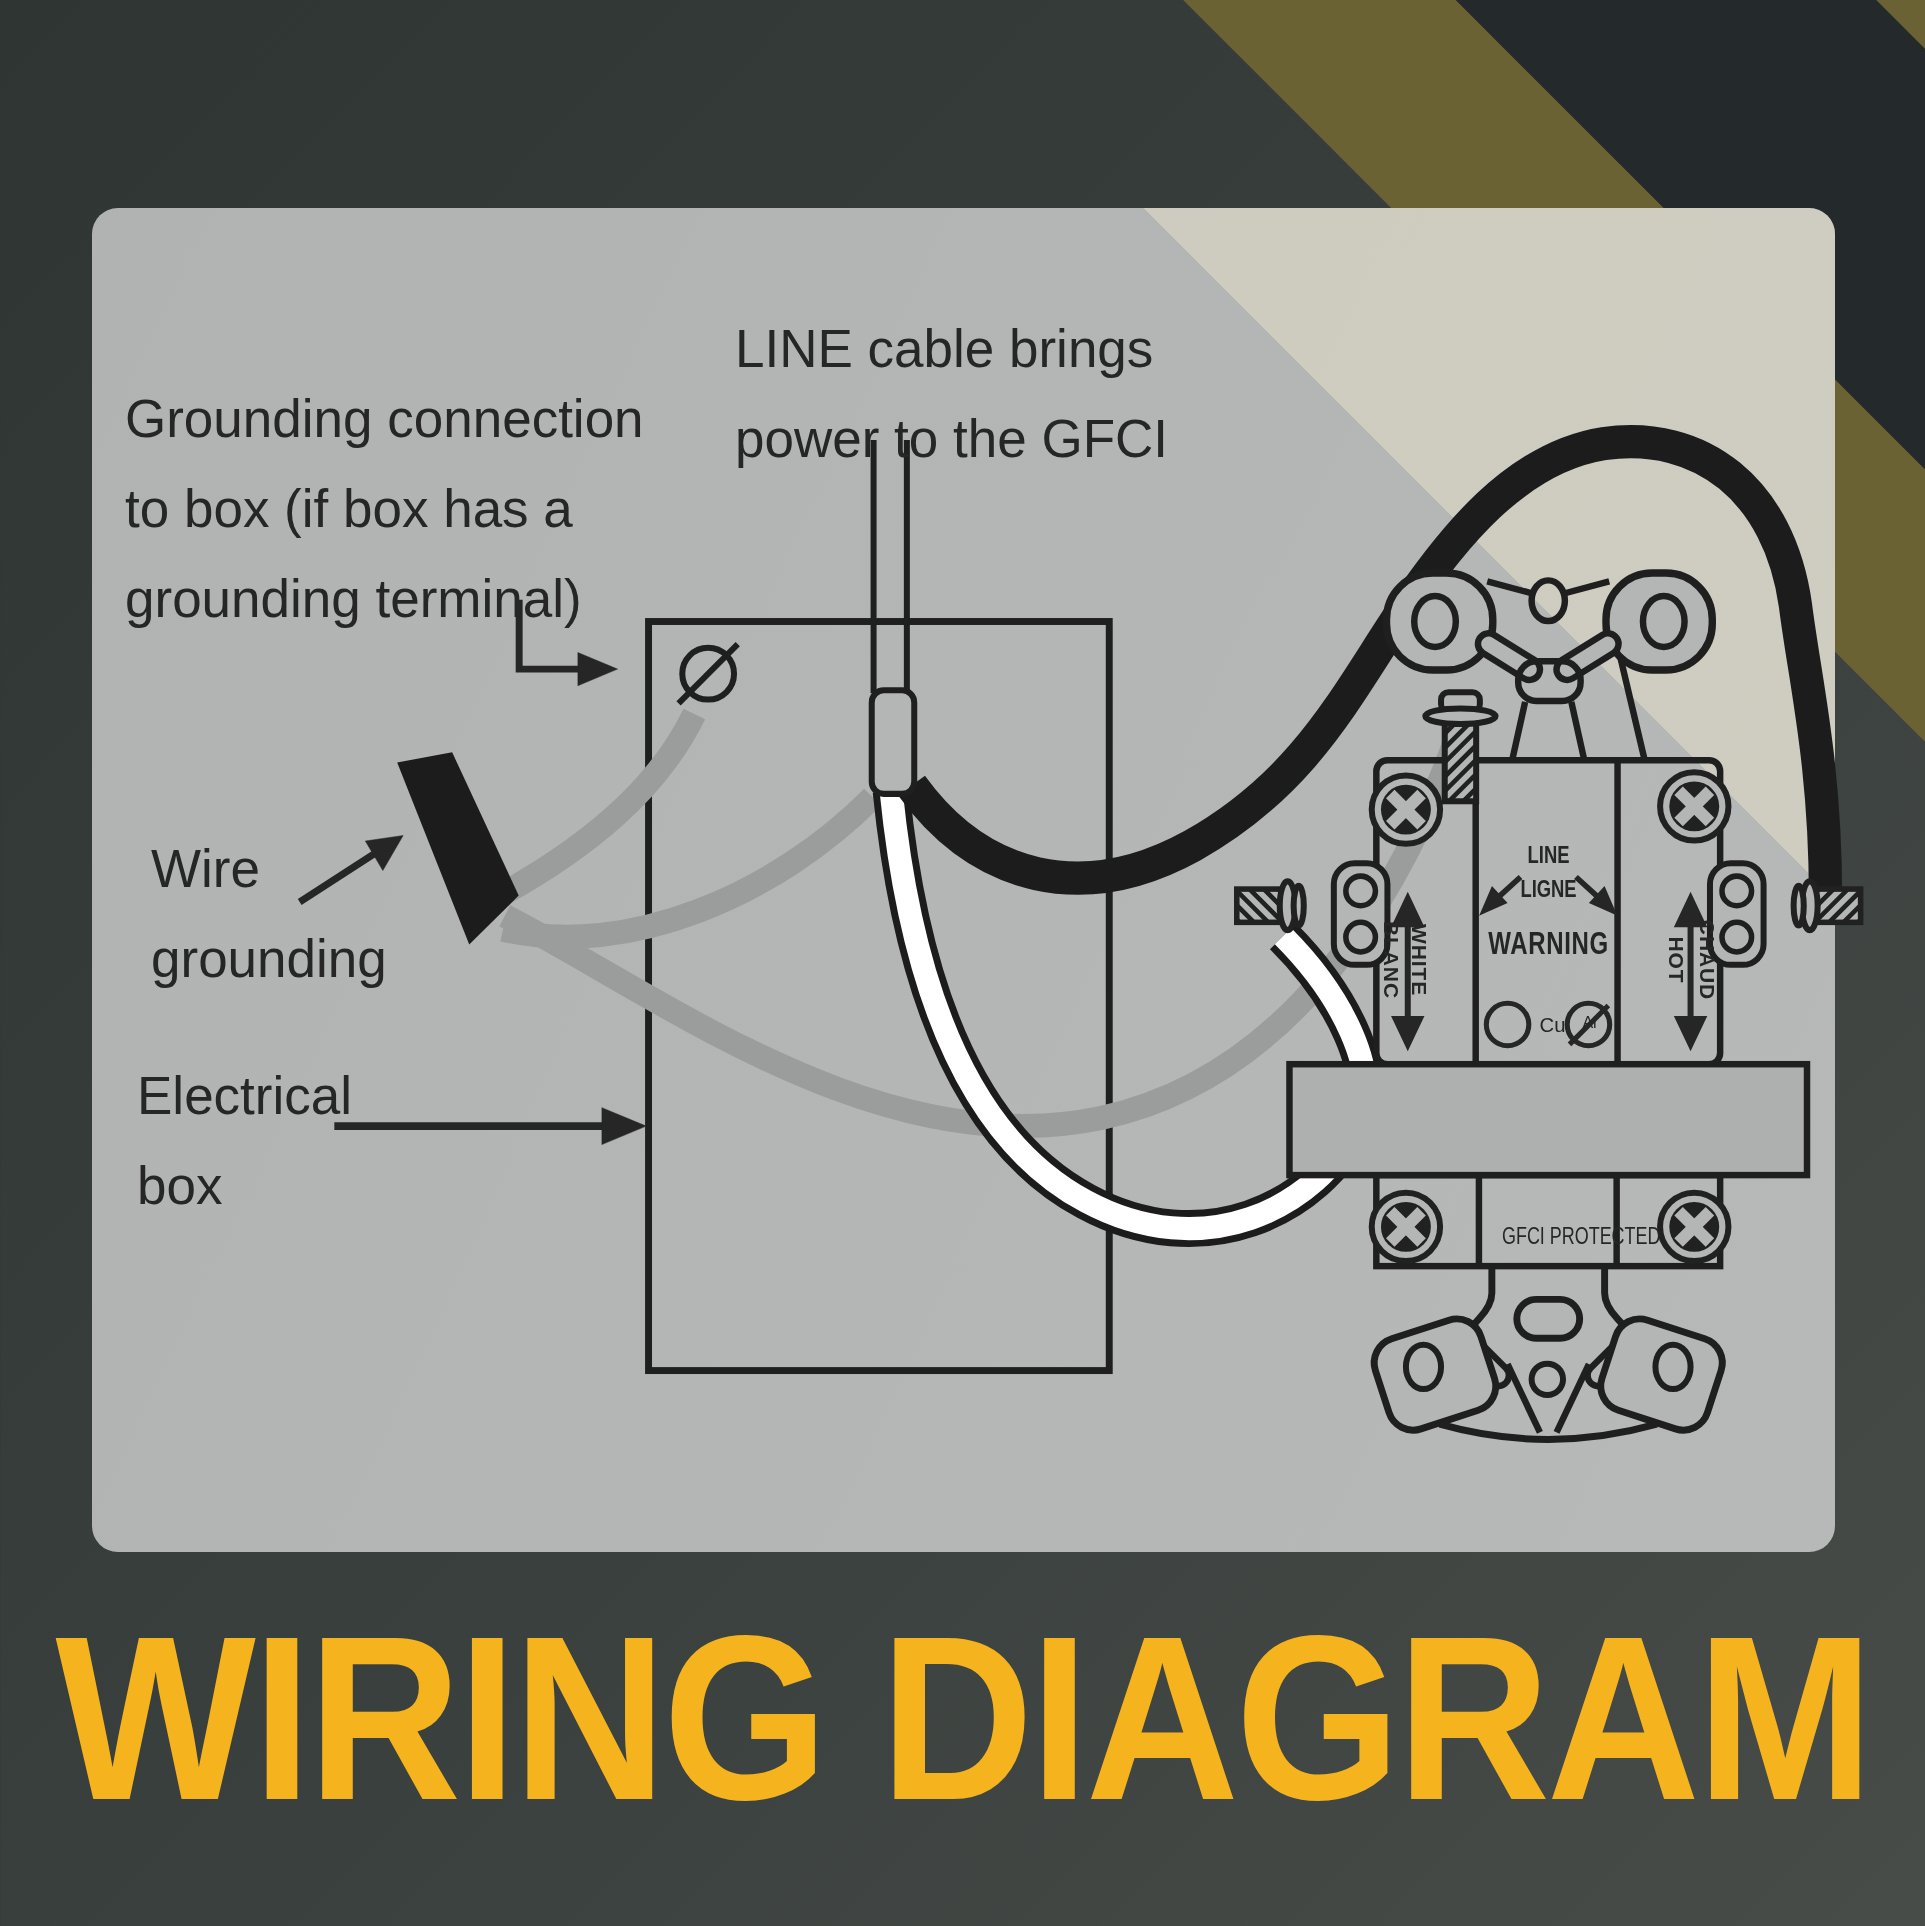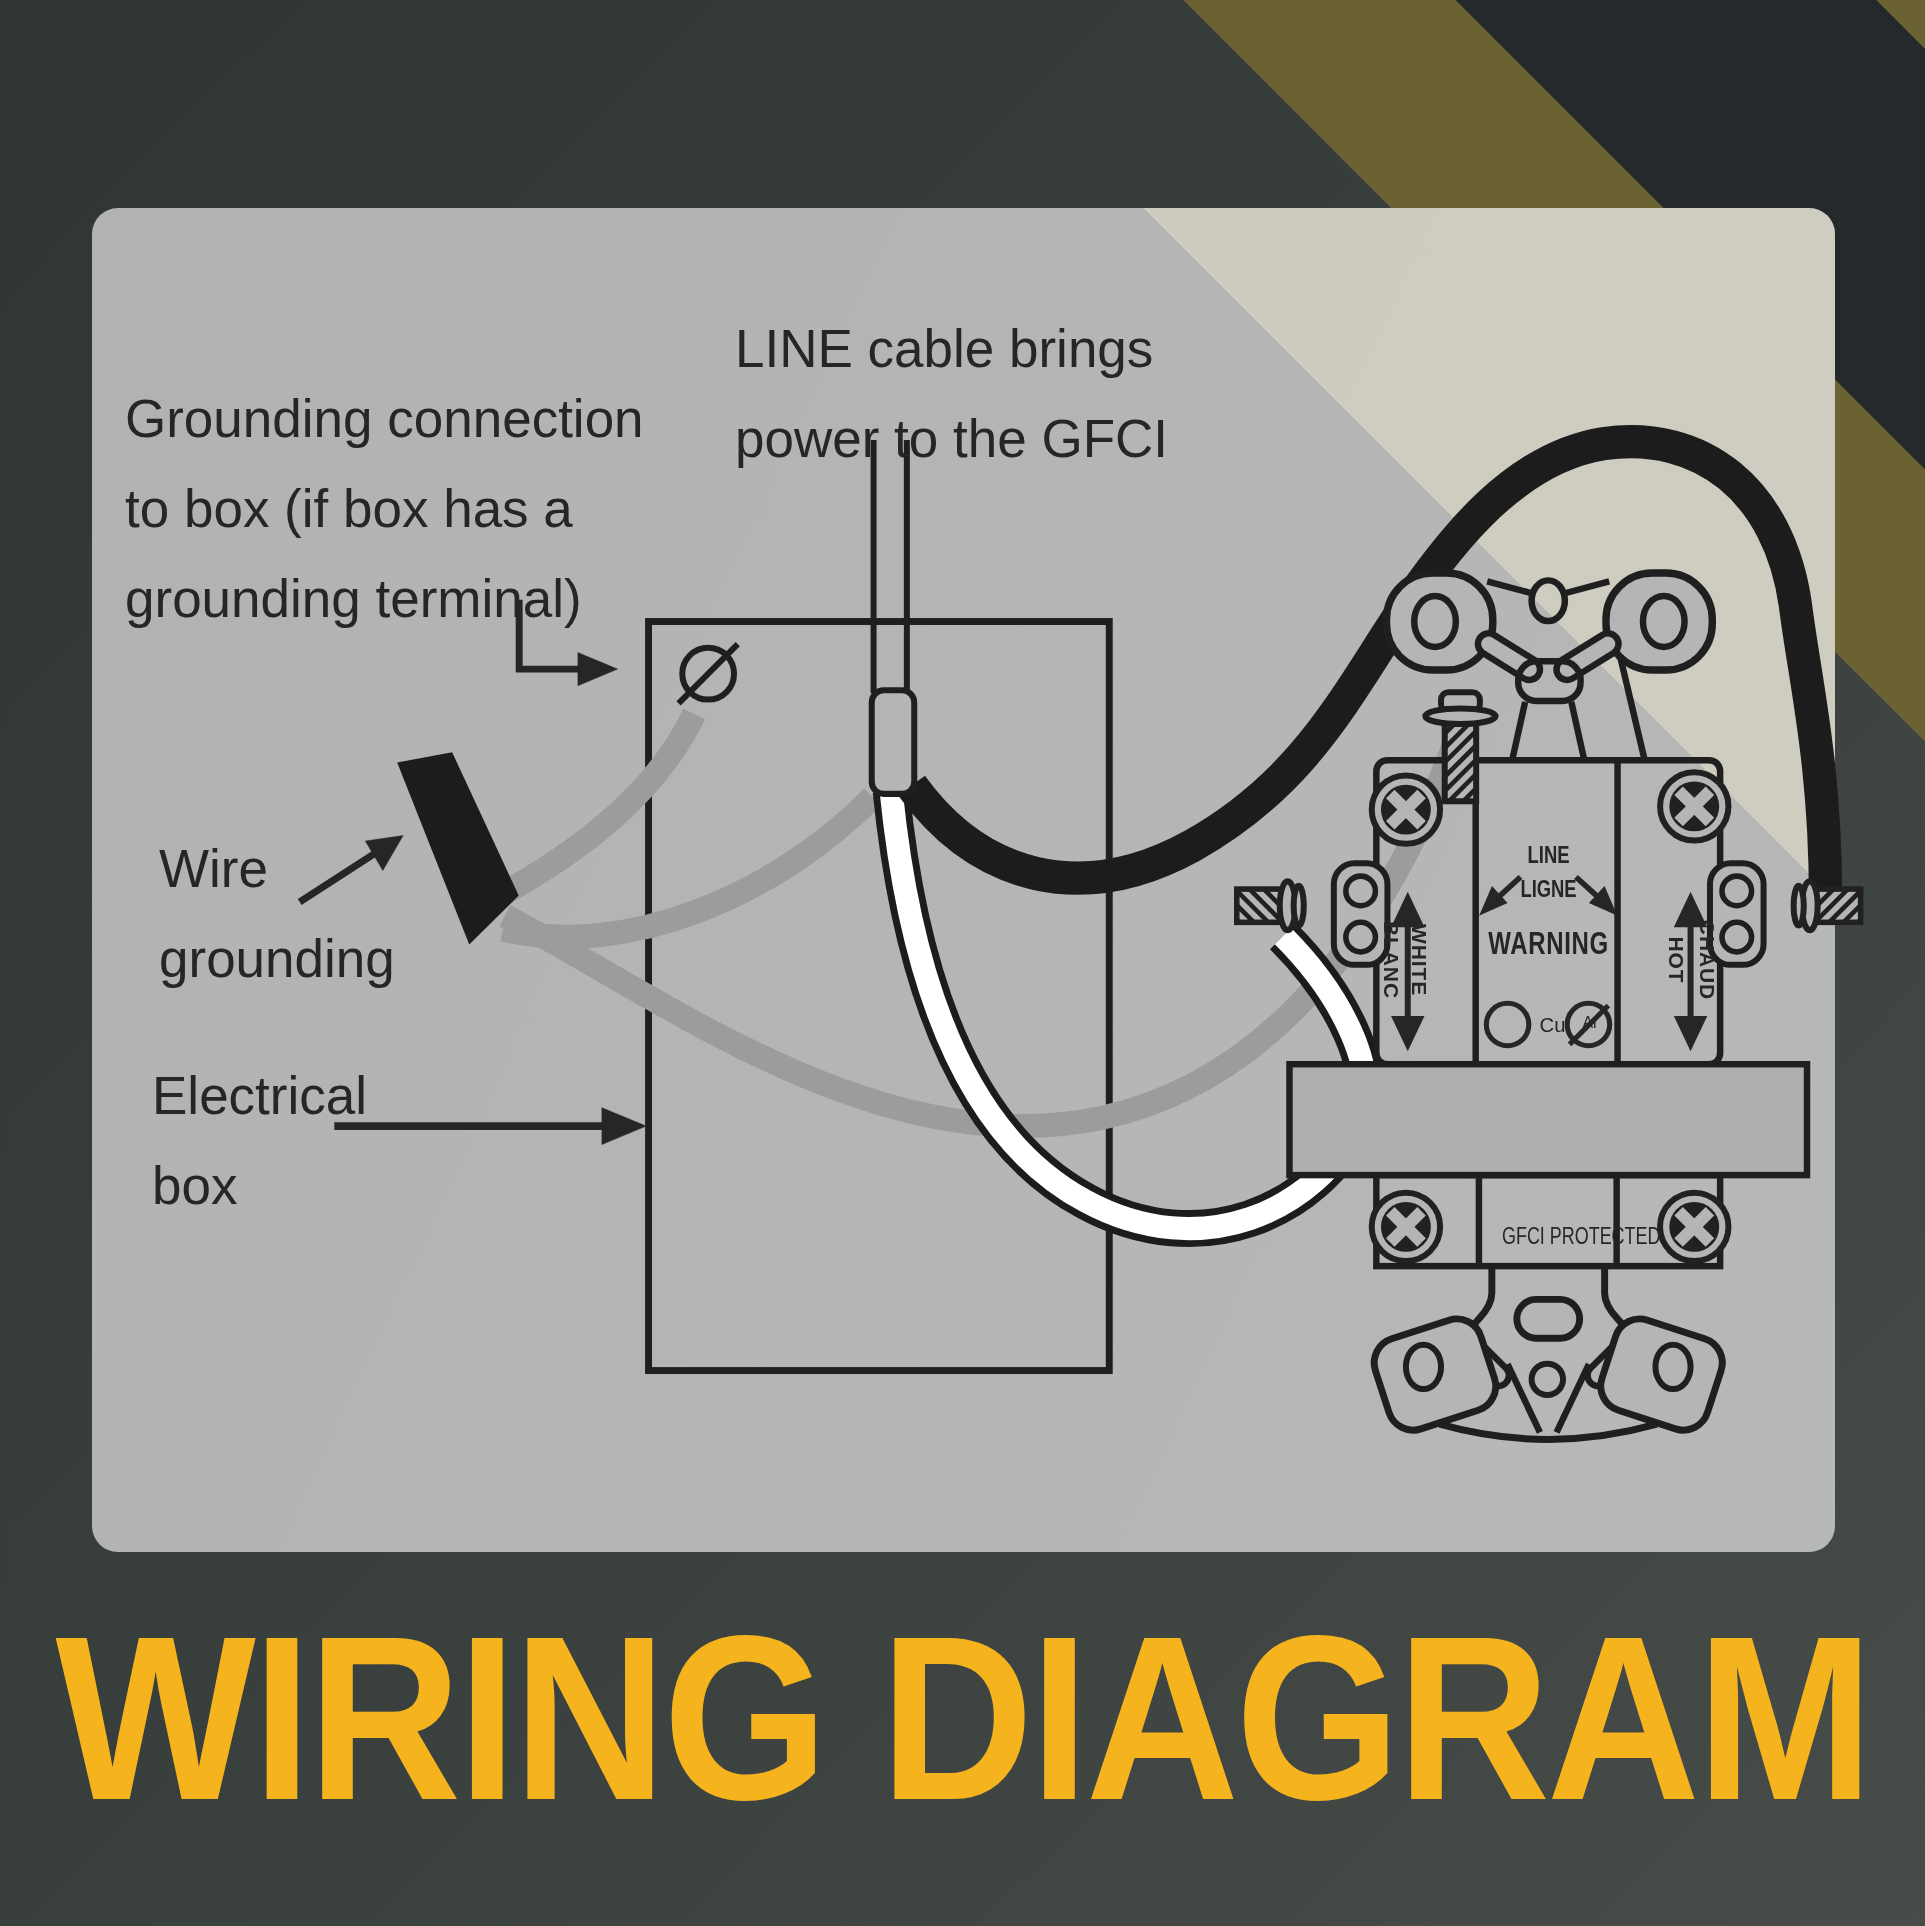--- a/index.html
+++ b/index.html
@@ -197,26 +197,26 @@
     <span>Grounding connection</span>
     <span>to box (if box has a</span>
     <span>grounding terminal)</span>
   </div>
 
   <div class="lbl" style="left:735px;top:289px;">
     <span>LINE cable brings</span>
     <span>power to the GFCI</span>
   </div>
 
-  <div class="lbl" style="left:159px;top:809px;">
+  <div class="lbl" style="left:151px;top:809px;">
     <span>Wire</span>
     <span>grounding</span>
   </div>
 
-  <div class="lbl" style="left:152px;top:1036px;">
+  <div class="lbl" style="left:137px;top:1036px;">
     <span>Electrical</span>
     <span>box</span>
   </div>
 
   <div class="dtxt" style="left:1479px;top:842px;width:139px;font-size:23px;transform:scaleX(0.8);">LINE</div>
   <div class="dtxt" style="left:1479px;top:876px;width:139px;font-size:23px;transform:scaleX(0.8);">LIGNE</div>
   <div class="dtxt" style="left:1456px;top:925px;width:185px;font-size:32px;letter-spacing:0.9px;transform:scaleX(0.75);">WARNING</div>
   <div class="dtxt" style="left:1490px;top:1014px;width:37px;font-size:20.3px;font-weight:normal;padding-left:44px;">Cu</div>
   <div class="dtxt" style="left:1571px;top:1014px;width:37px;font-size:16px;font-weight:normal;">Al</div>
   <div class="dtxt" style="left:1489px;top:1223px;width:118px;font-size:23px;font-weight:normal;transform:scaleX(0.78);">GFCI PROTECTED</div>

